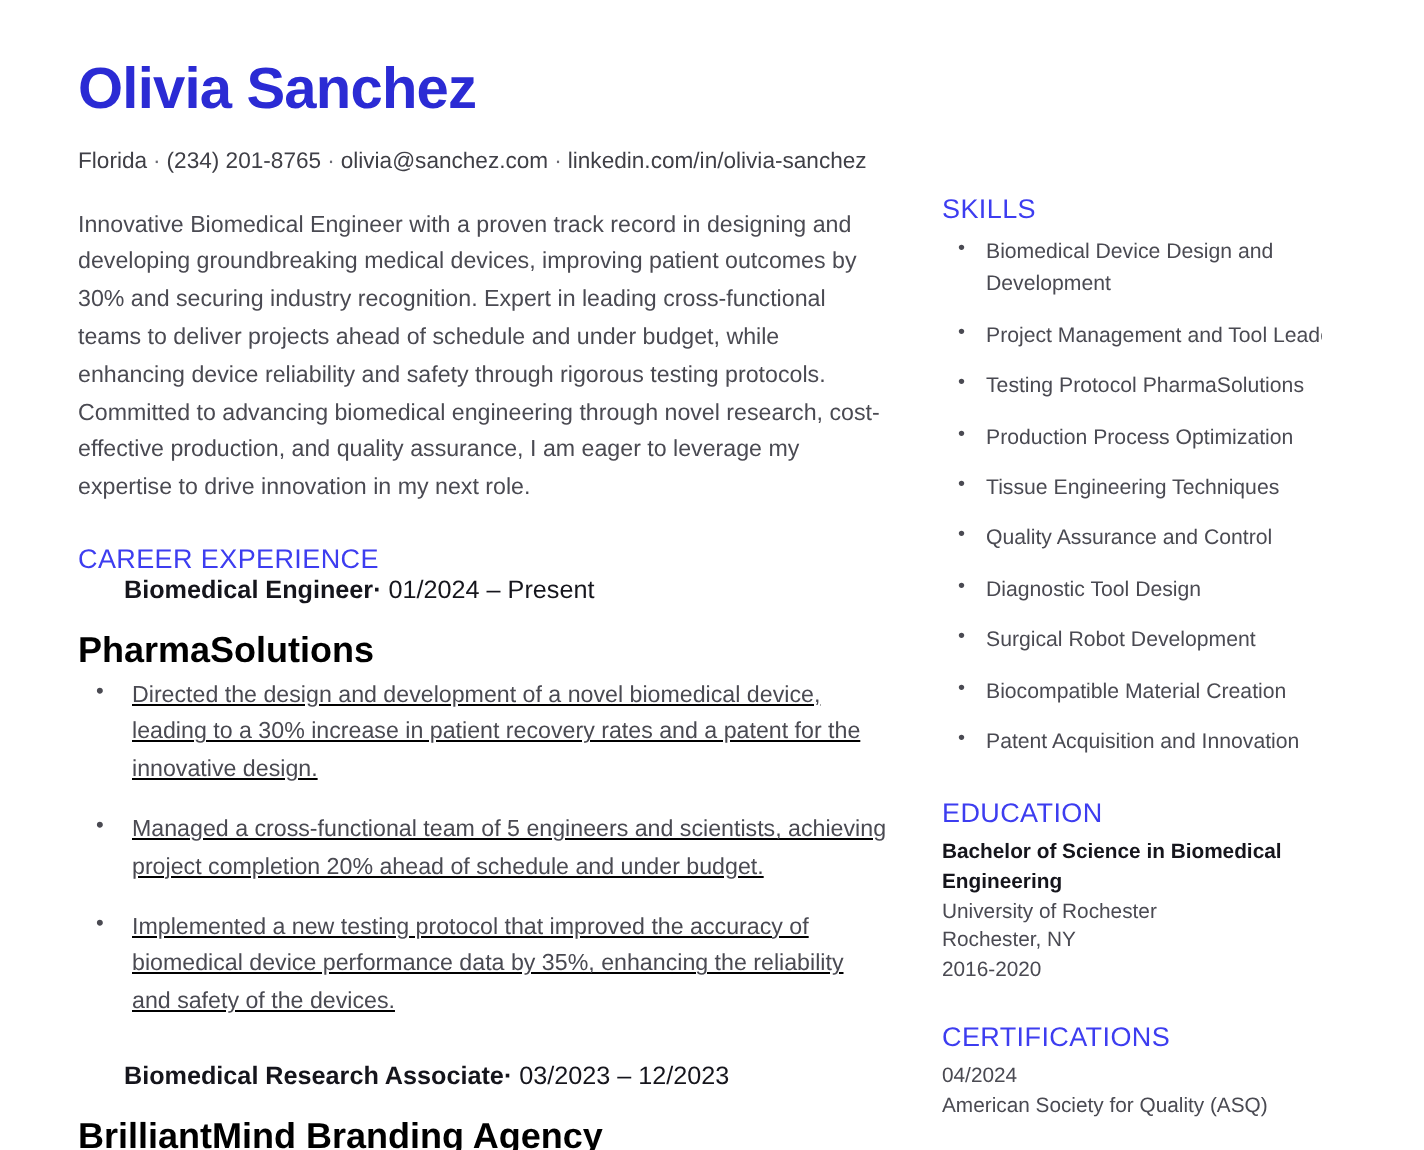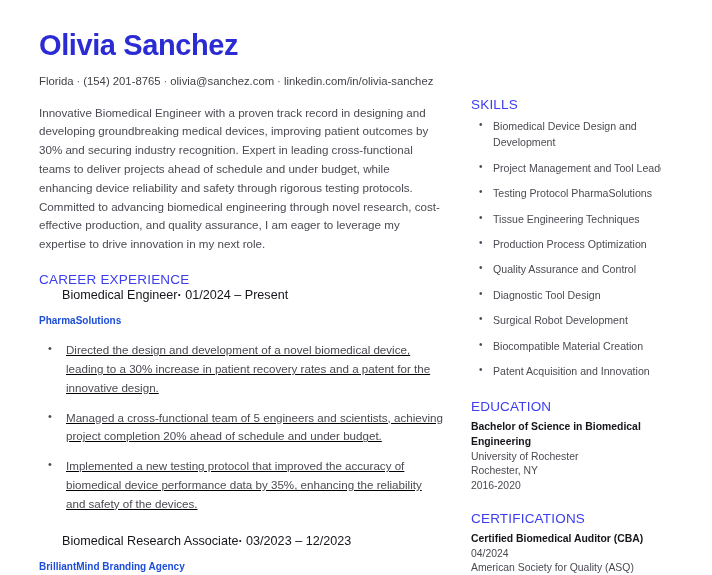--- a/index.html
+++ b/index.html
@@ -50,28 +50,28 @@
     letter-spacing:0.2px;
     margin-bottom:0;
     font-weight:normal;
   }
   .job-line {
     font-size:12.6px;
     color:#15151c;
     margin-bottom:11px;
     line-height:1.3;
   }
-  .job-title { font-weight:normal;padding-left:23px; }
+  .job-title { font-weight:bold;padding-left:23px; }
   .job-sep { font-weight:bold; }
   .job-date { font-weight:normal; }
   .company {
-    font-size:10px;
-    font-weight:bold;
-    color:#1d4ed8;
-    margin-bottom:14px;
+    font-size:18px;
+    font-weight:bold;
+    color:#000000;
+    margin-bottom:1px;
     line-height:1.3;
   }
   ul.bullets { list-style:none;text-decoration:underline; }
   ul.bullets li {
     position:relative;
     font-size:11.6px;
     color:#4a4a52;
     line-height:1.62;
     padding-left:27px;
     margin-bottom:11px;
@@ -143,21 +143,21 @@
 </head>
 <body>
 
 <div class="page">
 
   <div class="col-left">
 
     <div class="name">Olivia Sanchez</div>
 
     <div class="contact">
-      <span>Florida</span><span class="sep">·</span><span>(154) 201-8765</span><span class="sep">·</span><span>olivia@sanchez.com</span><span class="sep">·</span><span>linkedin.com/in/olivia-sanchez</span>
+      <span>Florida</span><span class="sep">·</span><span>(234) 201-8765</span><span class="sep">·</span><span>olivia@sanchez.com</span><span class="sep">·</span><span>linkedin.com/in/olivia-sanchez</span>
     </div>
 
     <div class="summary">Innovative Biomedical Engineer with a proven track record in designing and developing groundbreaking medical devices, improving patient outcomes by 30% and securing industry recognition. Expert in leading cross-functional teams to deliver projects ahead of schedule and under budget, while enhancing device reliability and safety through rigorous testing protocols. Committed to advancing biomedical engineering through novel research, cost-effective production, and quality assurance, I am eager to leverage my expertise to drive innovation in my next role.</div>
 
     <div class="sec-head">CAREER EXPERIENCE</div>
 
     <div class="exp-block">
       <div class="job-line">
         <span class="job-title">Biomedical Engineer</span><span class="job-sep">·</span> <span class="job-date">01/2024 – Present</span>
       </div>
@@ -179,39 +179,38 @@
 
   </div>
 
   <div class="col-right">
 
     <div class="sec-head-r">SKILLS</div>
     <ul class="skills">
       <li>Biomedical Device Design and Development</li>
       <li>Project Management and Tool Leadership</li>
       <li>Testing Protocol PharmaSolutions</li>
+      <li>Production Process Optimization</li>
       <li>Tissue Engineering Techniques</li>
-      <li>Production Process Optimization</li>
       <li>Quality Assurance and Control</li>
       <li>Diagnostic Tool Design</li>
       <li>Surgical Robot Development</li>
       <li>Biocompatible Material Creation</li>
       <li>Patent Acquisition and Innovation</li>
     </ul>
 
     <div class="sec-head-r">EDUCATION</div>
     <div class="edu-block">
       <div class="edu-degree">Bachelor of Science in Biomedical Engineering</div>
       <div class="edu-meta">University of Rochester</div>
       <div class="edu-meta">Rochester, NY</div>
       <div class="edu-meta">2016-2020</div>
     </div>
 
     <div class="sec-head-r">CERTIFICATIONS</div>
     <div class="cert-block">
-      <div class="cert-name">Certified Biomedical Auditor (CBA)</div>
       <div class="cert-meta">04/2024</div>
       <div class="cert-meta">American Society for Quality (ASQ)</div>
     </div>
 
   </div>
 
 </div>
 
 </body></html>

